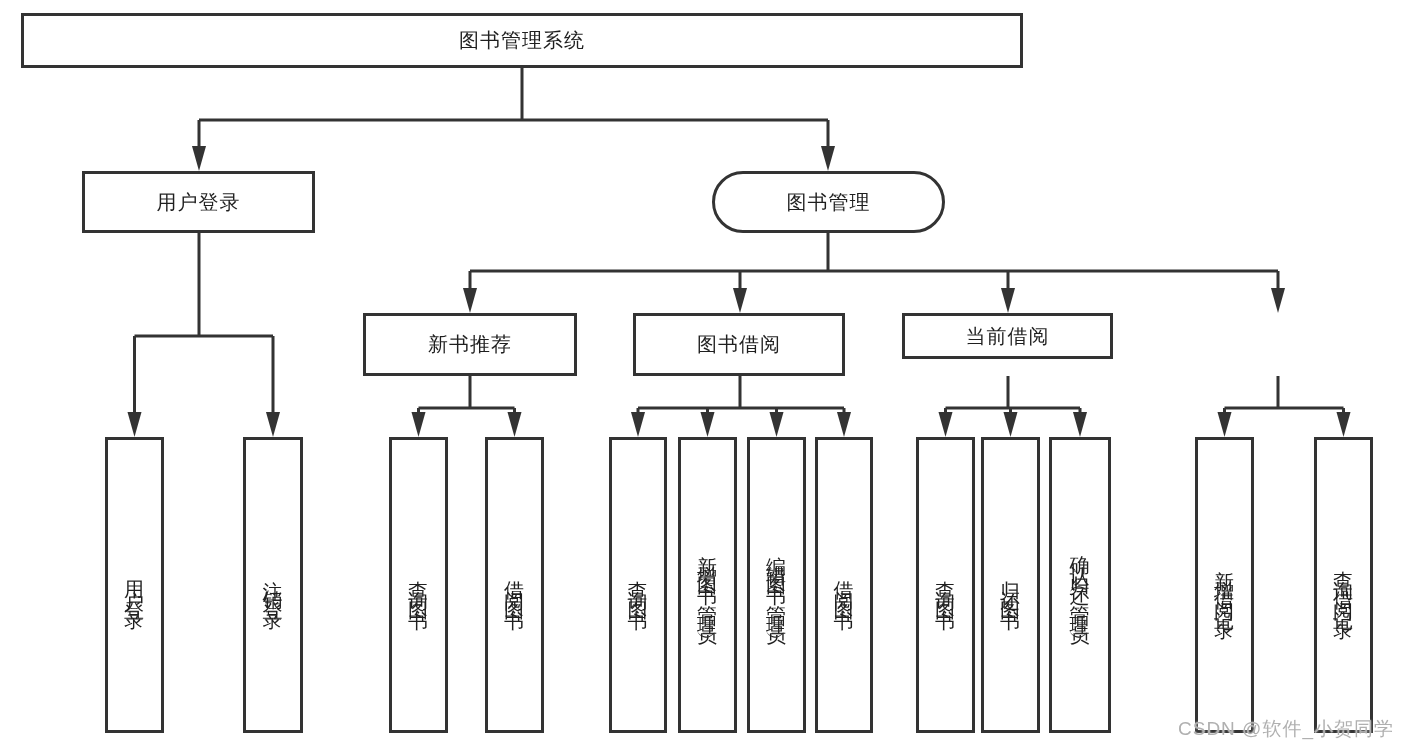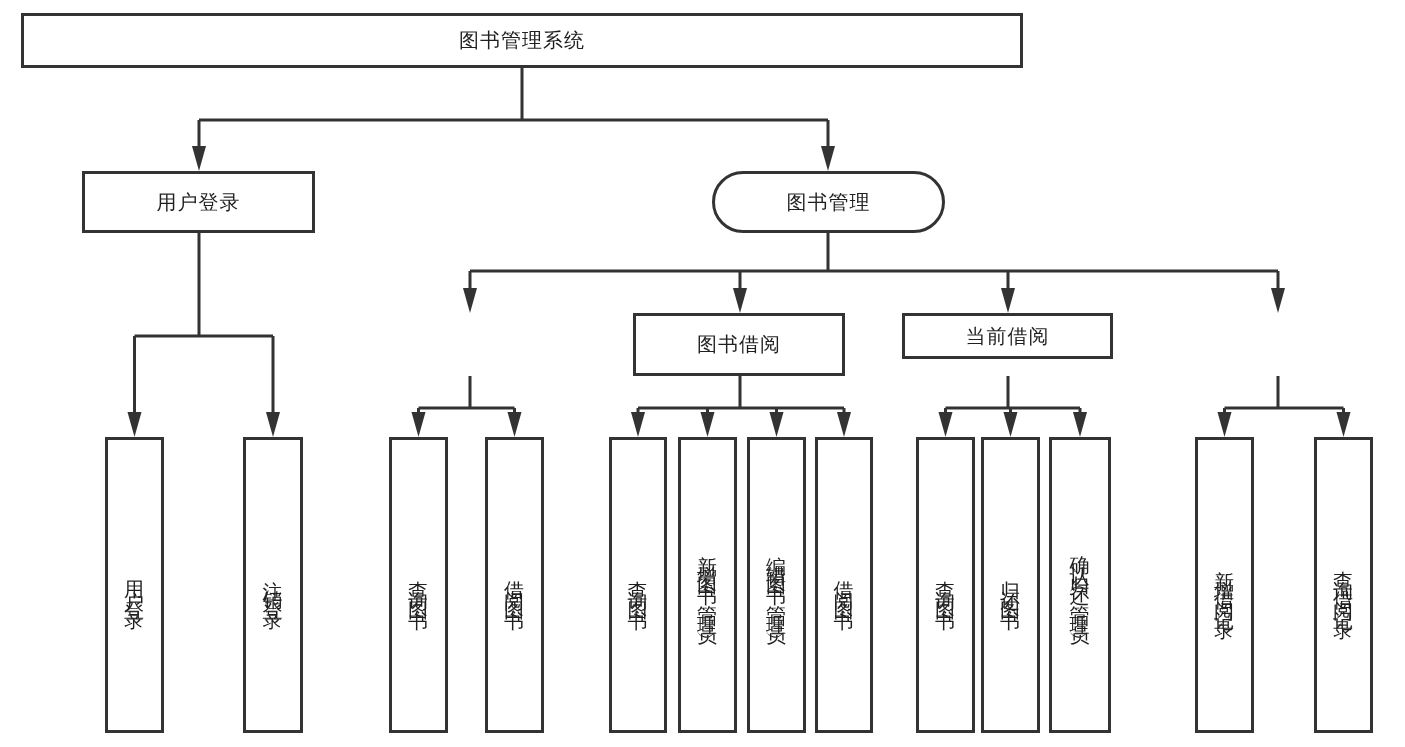--- a/index.html
+++ b/index.html
@@ -93,20 +93,21 @@
       <polygon points="1217.5,412 1231.5,412 1224.5,437"></polygon>
       <polygon points="1336.5,412 1350.5,412 1343.5,437"></polygon>
     </g>
   </svg>
 
   <div class="node h" style="left:21px; top:13px; width:1002px; height:55px;">图书管理系统</div>
 
   <div class="node h" style="left:82px; top:171px; width:233px; height:62px;">用户登录</div>
   <div class="node h" style="left:712px; top:171px; width:233px; height:62px;border-radius:31px;">图书管理</div>
 
+  <div class="node h" style="left:363px; top:313px; width:214px; height:63px;">新书推荐</div>
   <div class="node h" style="left:633px; top:313px; width:212px; height:63px;">图书借阅</div>
   <div class="node h" style="left:902px; top:313px; width:211px; height:46px;">当前借阅</div>
 
   <div class="node v" style="left:105px; top:437px; width:59px; height:296px;">用户登录</div>
   <div class="node v" style="left:243px; top:437px; width:60px; height:296px;">注销登录</div>
 
   <div class="node v" style="left:389px; top:437px; width:59px; height:296px;">查询图书</div>
   <div class="node v" style="left:485px; top:437px; width:59px; height:296px;">借阅图书</div>
 
   <div class="node v" style="left:609px; top:437px; width:58px; height:296px;">查询图书</div>
@@ -114,14 +115,15 @@
   <div class="node v" style="left:747px; top:437px; width:59px; height:296px;">编辑图书（管理员）</div>
   <div class="node v" style="left:815px; top:437px; width:58px; height:296px;">借阅图书</div>
 
   <div class="node v" style="left:916px; top:437px; width:59px; height:296px;">查询图书</div>
   <div class="node v" style="left:981px; top:437px; width:59px; height:296px;">归还图书</div>
   <div class="node v" style="left:1049px; top:437px; width:62px; height:296px;">确认归还（管理员）</div>
 
   <div class="node v" style="left:1195px; top:437px; width:59px; height:296px;">新增借阅记录</div>
   <div class="node v" style="left:1314px; top:437px; width:59px; height:296px;">查询借阅记录</div>
 
+  <div class="watermark">CSDN @软件_小贺同学</div>
 
 </div>
 
 </body></html>

